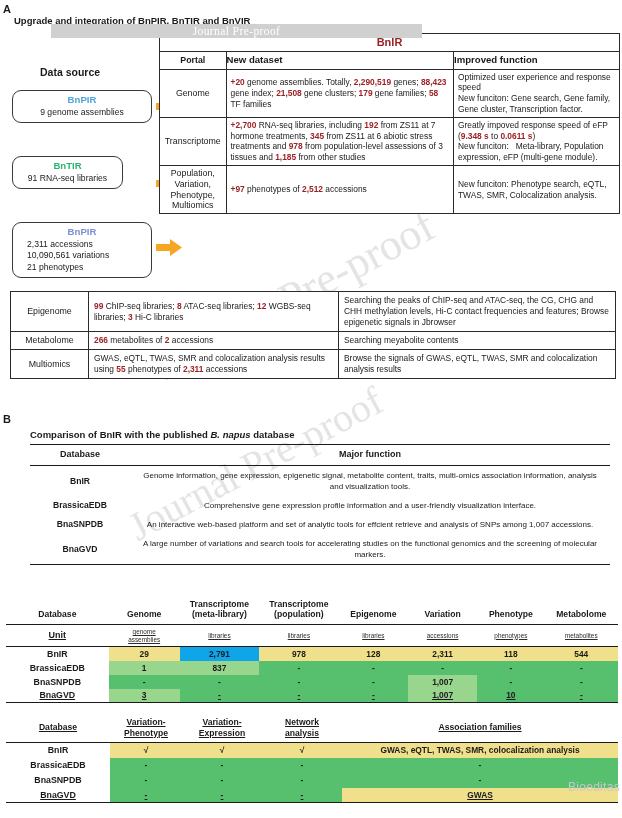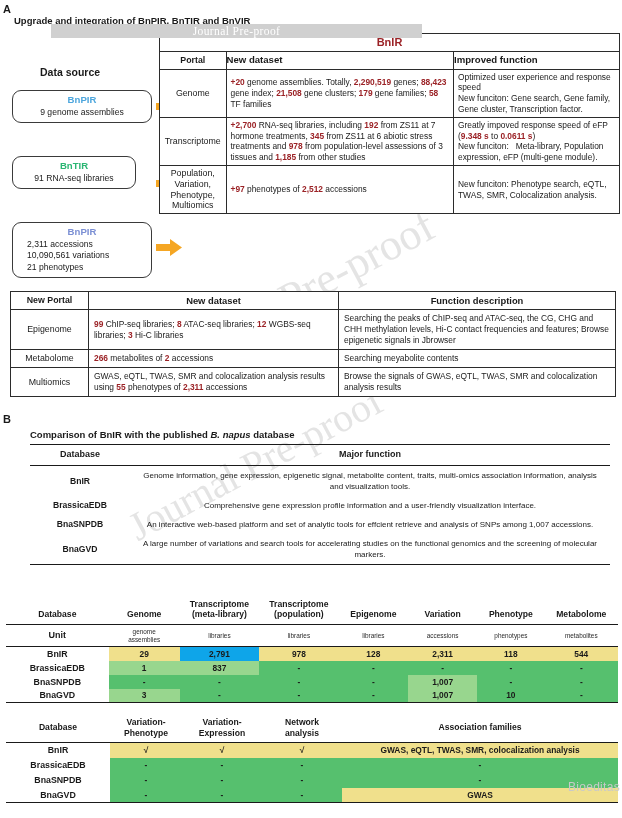--- a/index.html
+++ b/index.html
@@ -41,21 +41,21 @@
   #panelA-title { position:absolute; left:14px; top:15px; }
 
   
   .src-box{
     position:absolute; border:1.3px solid #3a3a3a; border-radius:9px;
     background:#fff; text-align:center; padding:3px 6px 4px 6px;
     font-size:8.6px; line-height:11.5px;
   }
   .src-name{ font-weight:bold; font-size:9.6px; display:block; margin-bottom:1px; }
   #src-bnpir{ left:12px; top:90px;  width:140px; }
-  #src-bntir{ left:12px; top:156px; width:124px; }
+  #src-bntir{ left:12px; top:156px; width:111px; }
   #src-bnvir{ left:12px; top:222px; width:140px; }
   .src-line{ display:block; text-align:left; padding-left:8px;}
   #src-bnpir .src-line, #src-bntir .src-line{ text-align:center; padding-left:0; }
 
   .arrow{
     position:absolute; width:26px; height:17px;
   }
   #arrow-1{ left:156px; top:98px; }
   #arrow-2{ left:156px; top:175px; }
   #arrow-3{ left:156px; top:239px; }
@@ -109,21 +109,21 @@
     position:absolute; left:6px; top:596px; width:612px;
     border-collapse:collapse; font-size:8.4px;
   }
   #tableB2 td{ text-align:center; padding:0; height:13px; }
   #tableB2 .colhdr{ font-weight:bold; font-size:8.6px; line-height:10px; padding:3px 1px 5px 1px; vertical-align:bottom;}
   #tableB2 .unitrow td{ font-size:6.4px; line-height:7.6px; color:#2b2b2b; padding:3px 1px; }
   #tableB2 .unitrow td.dbcol{ font-weight:bold; font-size:9px; color:#1a1a1a;}
   #tableB2 .dbcol{ font-weight:bold; font-size:8.8px; background:#fff !important; }
   #tableB2 .datarow td{ font-weight:bold; height:14px; }
   .rule-top td{ border-top:1.6px solid #1a1a1a; }
-  .rule-bot td{ border-bottom:1.6px solid #1a1a1a; }
+  .rule-bot td{ border-bottom:1.6px solid #1a1a1a;text-decoration:underline; }
 
   #tableB3{
     position:absolute; left:6px; top:714px; width:612px;
     border-collapse:collapse; font-size:8.4px;
   }
   #tableB3 td{ text-align:center; padding:0; height:14px;}
   #tableB3 .colhdr{ font-weight:bold; font-size:8.6px; line-height:10.5px; padding:3px 1px 4px 1px; vertical-align:middle;}
   #tableB3 .dbcol{ font-weight:bold; font-size:8.8px; background:#fff !important; }
   #tableB3 .datarow td{ font-weight:bold; height:15px; }
 </style>
@@ -188,25 +188,20 @@
   <tr>
     <td class="portal-cell">Population, Variation, Phenotype, Multiomics</td>
     <td class="ds-cell"><span class="red">+97</span> phenotypes of <span class="red">2,512</span> accessions</td>
     <td class="fn-cell">New funciton: Phenotype search, eQTL, TWAS, SMR, Colocalization analysis.</td>
   </tr>
 </tbody>
   </table>
 
 <table id="tableA2">
   <tbody>
-      <tr>
-    <td class="colhead portal-cell">New Portal</td>
-    <td class="colhead ds-cell">New dataset</td>
-    <td class="colhead fd-cell">Function description</td>
-  </tr>
   <tr>
     <td class="portal-cell">Epigenome</td>
     <td class="ds-cell"><span class="red">99</span> ChIP-seq libraries; <span class="red">8</span> ATAC-seq libraries; <span class="red">12</span> WGBS-seq libraries; <span class="red">3</span> Hi-C libraries</td>
     <td class="fd-cell">Searching the peaks of ChIP-seq and ATAC-seq, the CG, CHG and CHH methylation levels, Hi-C contact frequencies and features; Browse epigenetic signals in Jbrowser</td>
   </tr>
   <tr>
     <td class="portal-cell">Metabolome</td>
     <td class="ds-cell"><span class="red">266</span> metabolites of <span class="red">2</span> accessions</td>
     <td class="fd-cell">Searching meyabolite contents</td>
   </tr>

